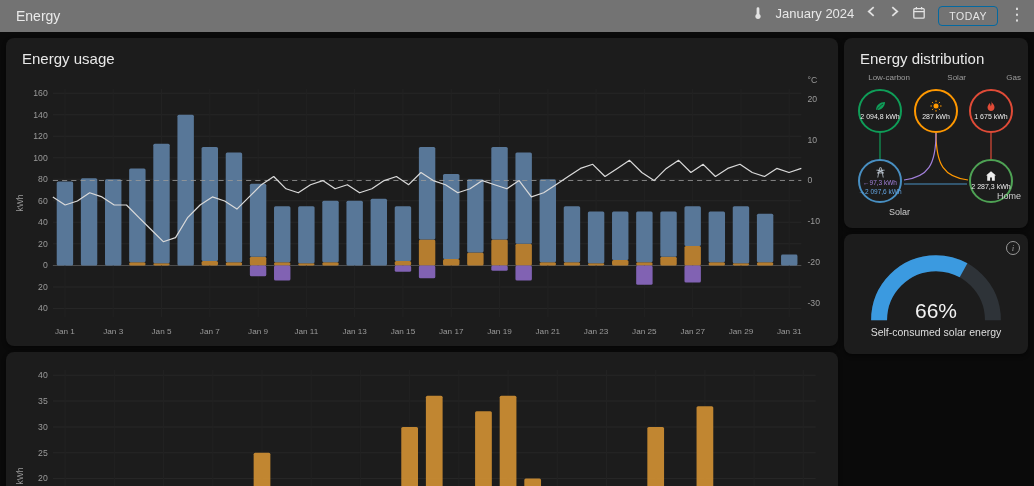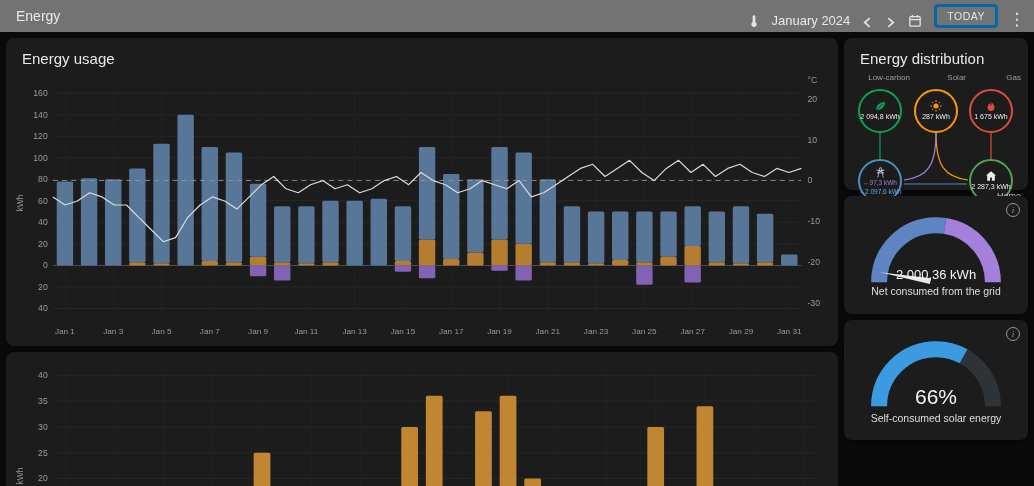--- a/index.html
+++ b/index.html
@@ -1,34 +1,34 @@
 <!DOCTYPE html>
 <html><head>
 <meta charset="utf-8">
 <style>
   *{margin:0;padding:0;box-sizing:border-box}
   html,body{width:1034px;height:486px;overflow:hidden;background:#0a0a0a;
     font-family:"Liberation Sans",sans-serif;color:#e4e4e4}
   .topbar{height:32px;background:#737373;display:flex;align-items:center;
     justify-content:space-between;padding:0 10px 0 16px}
   .topbar-title{font-size:14px;color:#eaeaea}
-  .topbar-right{display:flex;align-items:flex-end;gap:12px}
+  .topbar-right{display:flex;align-items:flex-start;gap:12px}
   .period{font-size:13px;color:#e8e8e8}
   .icon-btn{display:flex;align-items:center;justify-content:center;cursor:pointer}
-  .today-btn{background:none;border:3px solid #0369a1;border-radius:4px;color:#e6e6e6;
+  .today-btn{background:none;border:1px solid #0369a1;border-radius:4px;color:#e6e6e6;
     font-size:10.5px;letter-spacing:.5px;padding:3px 10px;font-family:inherit;cursor:pointer}
   .kebab{font-size:17px;color:#e6e6e6;line-height:1;width:14px}
   .content{display:flex;gap:6px;padding:6px}
   .col-left{flex:1;display:flex;flex-direction:column;gap:6px;min-width:0}
   .col-right{width:184px;display:flex;flex-direction:column;gap:6px;flex:none}
   .card{background:#1c1c1c;border-radius:8px;box-shadow:0 2px 4px rgba(0,0,0,.45)}
   .card h2{font-size:15px;font-weight:400;color:#e8e8e8;padding:12px 16px 4px}
   .chart{display:block;margin:2px 6px 0 8px;width:calc(100% - 14px)}
   .usage-card{height:308px}
-  .dist-card{height:152px}
+  .dist-card{height:190px}
   .dist-body{position:relative;height:152px;margin-top:2px}
   .dist-lines{position:absolute;inset:0}
   .dist-top-label,.dist-bottom-label{position:absolute;width:60px;text-align:right;
     font-size:8px;color:#9d9d9d}
   .dist-bottom-label{font-size:9px;color:#cfcfcf}
   .node{position:absolute;width:44px;height:44px;border-radius:50%;border:2px solid #888;
     background:#1c1c1c;display:flex;flex-direction:column;align-items:center;
     justify-content:center;gap:1px;font-size:7px;color:#ececec;line-height:1.15}
   .node .val{white-space:nowrap}
   .grid-row{font-size:6.5px;white-space:nowrap}
@@ -362,30 +362,20 @@
             <path d="M6,1.2 L11,5.6 H9.8 V10.8 H6.9 V7.6 H5.1 V10.8 H2.2 V5.6 H1 Z" fill="currentColor"></path>
           </svg>
           <span class="val">2 287,3 kWh</span>
         </div>
 
         <div class="dist-bottom-label" style="left:6px;top:134px">Solar</div>
         <div class="dist-bottom-label" style="left:117px;top:118px">Home</div>
       </div>
     </section>
 
-    <section class="card gauge-card">
-      <span class="info"></span>
-      <svg id="gauge-net" width="148" height="80" viewBox="0 0 130 70">
-          <path d="M15,65 A50,50 0 0 1 115,65" fill="none" stroke="#5e84c2" stroke-width="14" stroke-dasharray="0 0 86.39379797371932 314.1592653589793"></path>
-          <path d="M15,65 A50,50 0 0 1 115,65" fill="none" stroke="#a280db" stroke-width="14" stroke-dasharray="0 86.39379797371932 70.68583470577035 314.1592653589793"></path>
-          <polygon points="15,65 60,62.4 60,67.6" fill="#e8e8e8" transform="rotate(9.9 65 65)"></polygon>
-        </svg>
-      <div class="gauge-value">2 000,36 kWh</div>
-      <div class="gauge-label">Net consumed from the grid</div>
-    </section>
 
     <section class="card gauge-card tall">
       <span class="info"></span>
       <svg id="gauge-solar" width="148" height="80" viewBox="0 0 130 70">
           <path d="M15,65 A50,50 0 0 1 115,65" fill="none" stroke="#2e3338" stroke-width="14" stroke-dasharray="0 0 157.07963267948966 314.1592653589793"></path>
           <path d="M15,65 A50,50 0 0 1 115,65" fill="none" stroke="#3b9ae0" stroke-width="14" stroke-dasharray="0 0 103.67255756846318 314.1592653589793"></path>
         </svg>
       <div class="gauge-value big">66%</div>
       <div class="gauge-label">Self-consumed solar energy</div>
     </section>

